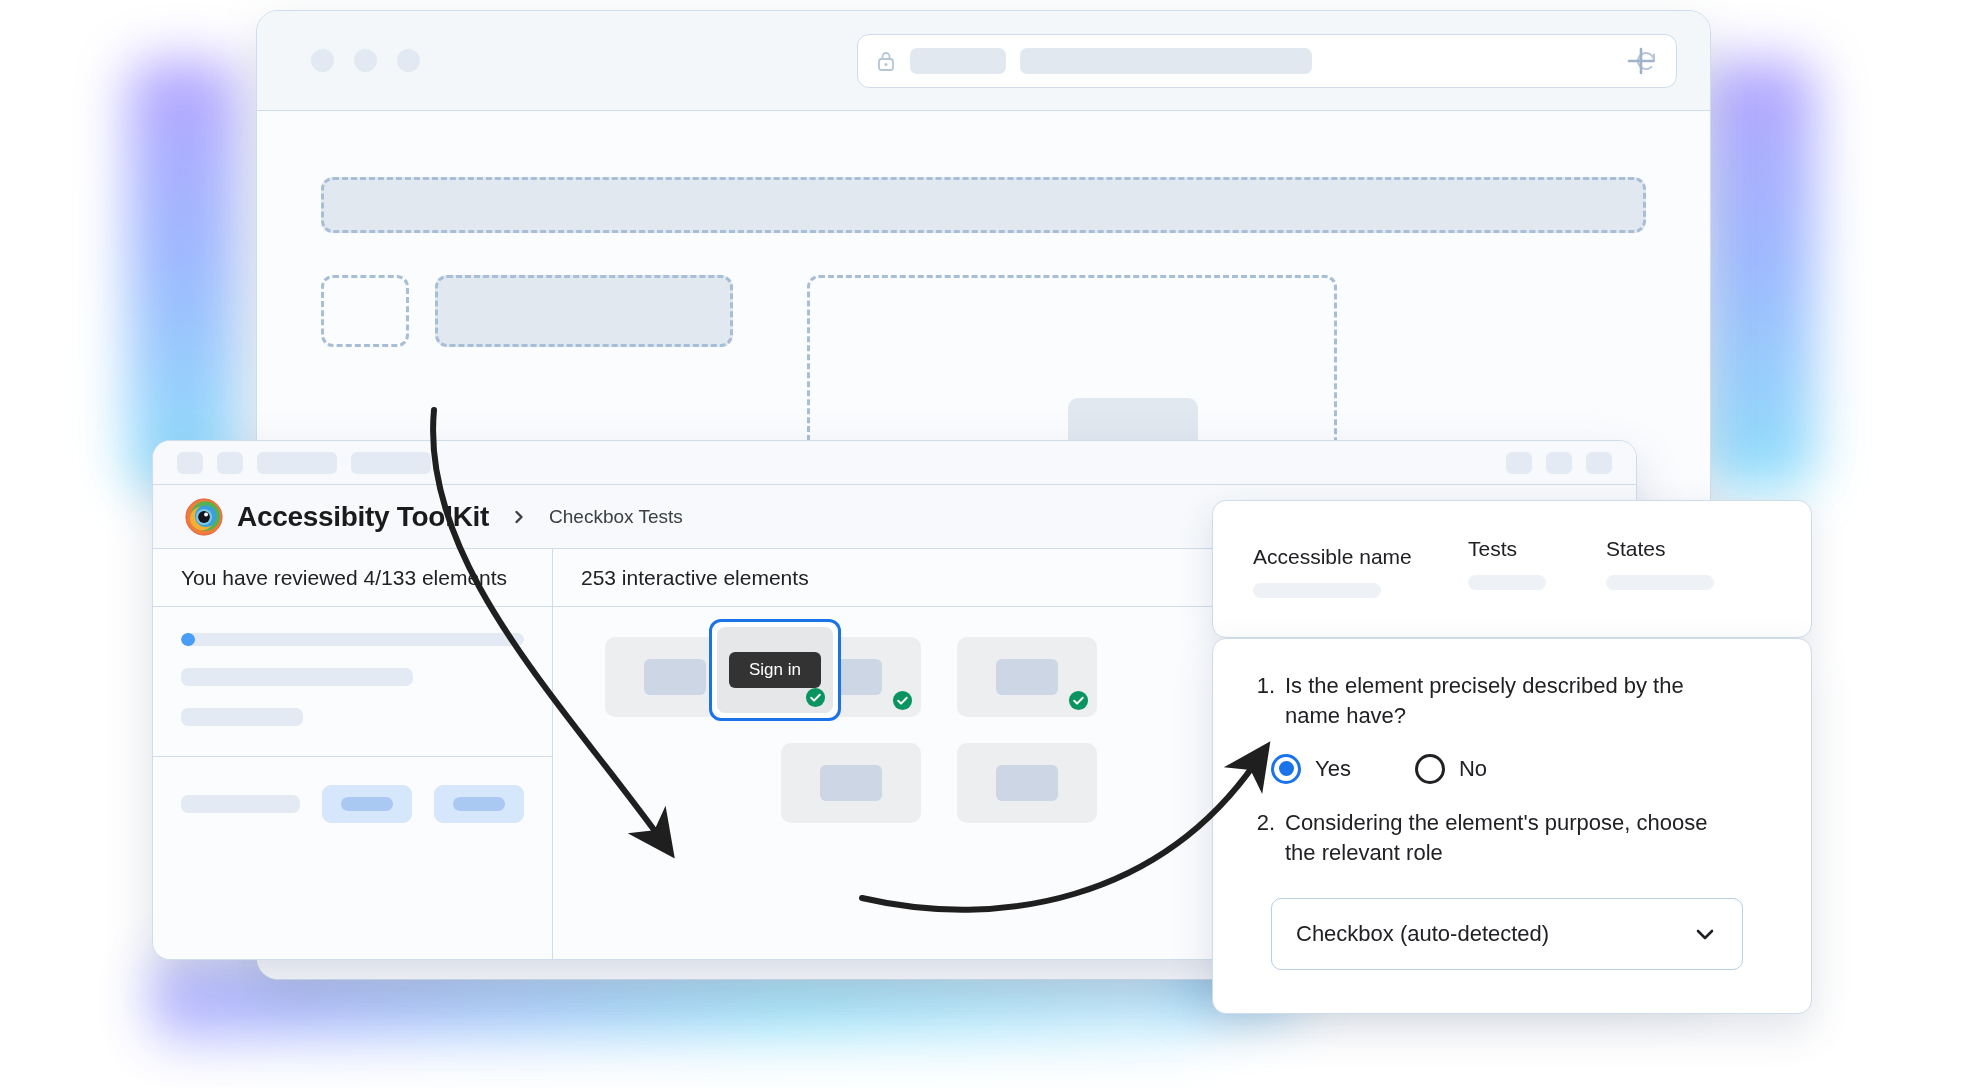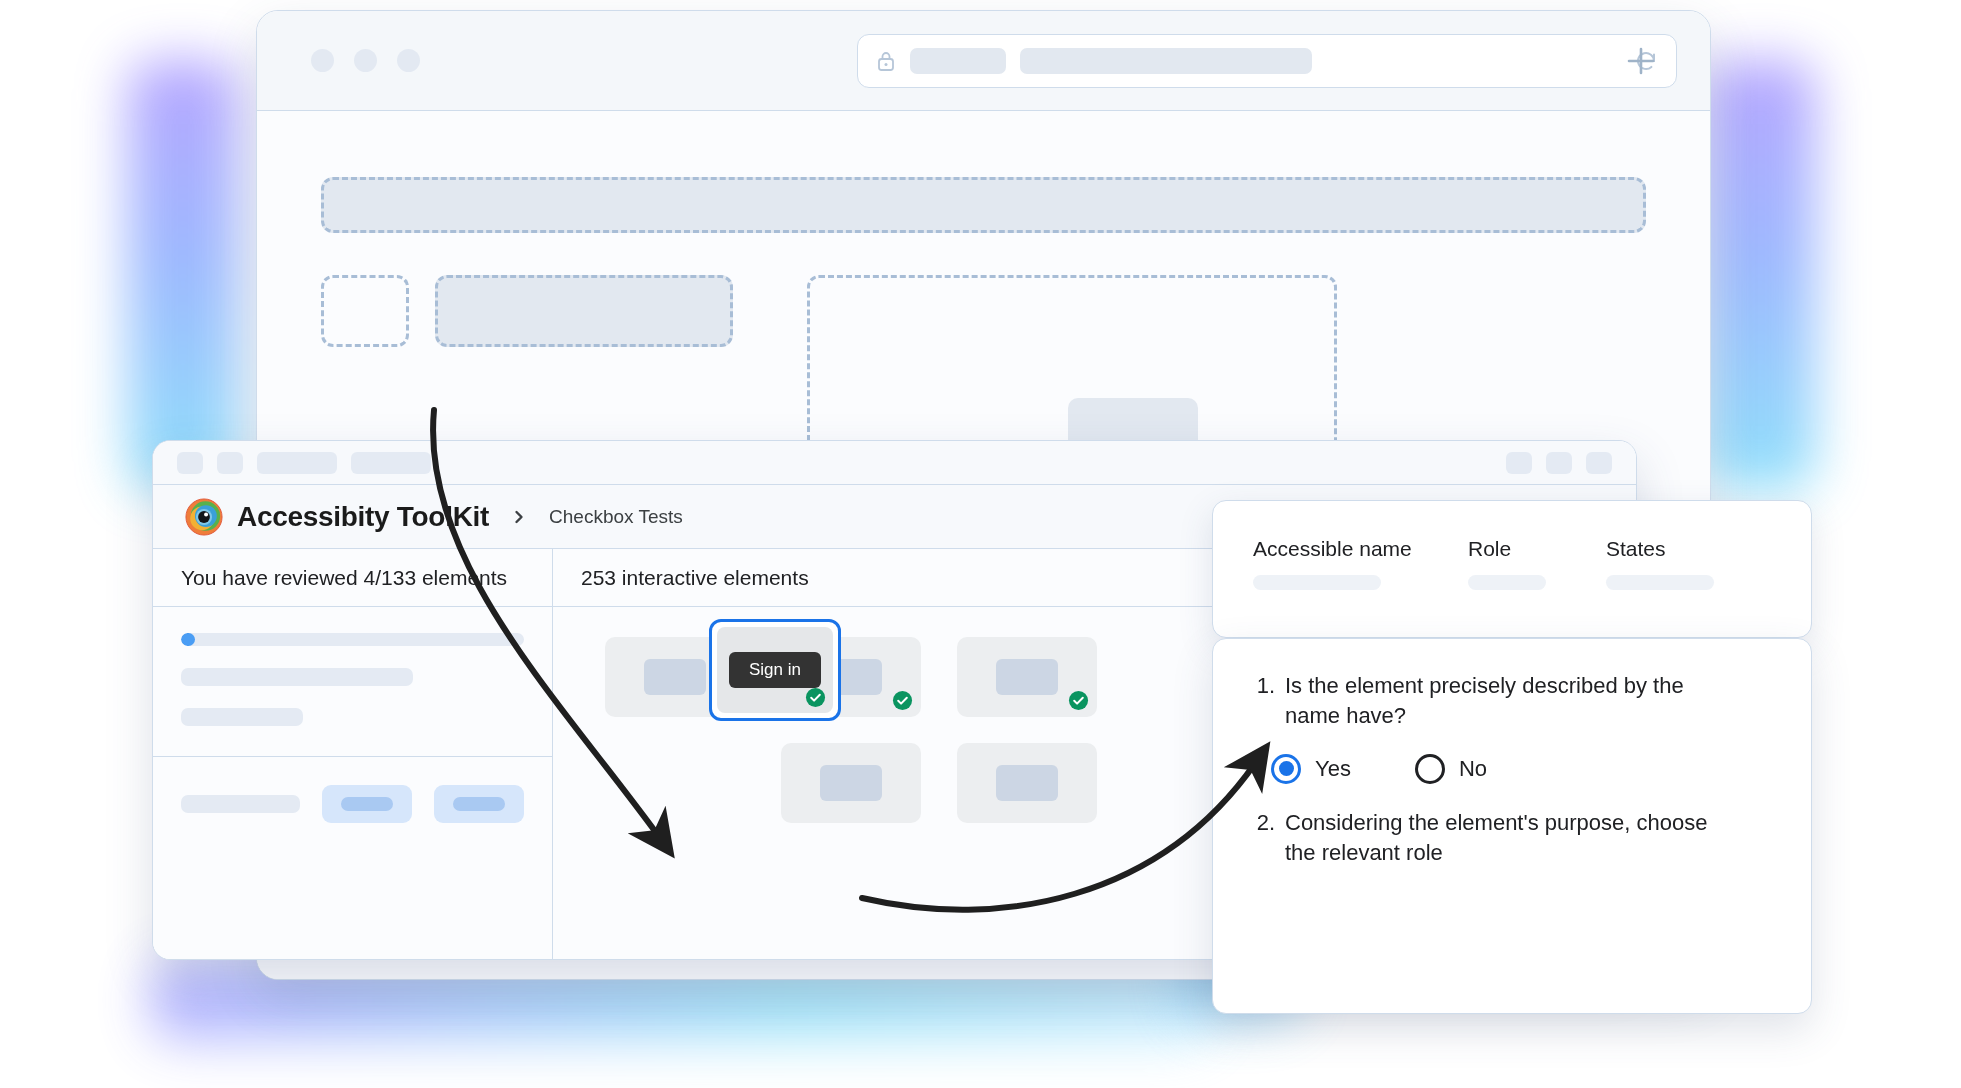--- a/index.html
+++ b/index.html
@@ -137,21 +137,21 @@
   
   .info-card {
     position: absolute; left: 1212px; top: 500px; width: 600px; height: 138px;
     background: #ffffff; border: 1px solid #cfdceb; border-radius: 14px;
     box-shadow: 0 12px 34px rgba(60,80,120,.15);
     padding: 36px 40px;
   }
   .info-cols { display: flex; }
   .info-col .ic-lab { font-size: 21px; color: #202124; }
   .info-col .ic-sk { background: #eef2f7; border-radius: 8px; height: 15px; margin-top: 14px; }
-  .c1 { width: 215px; } .c1 .ic-sk { width: 128px; }
+  .c1 { width: 215px; margin-top: 8px; } .c1 .ic-sk { width: 128px; }
   .c2 { width: 138px; } .c2 .ic-sk { width: 78px; }
   .c3 { width: 160px; } .c3 .ic-sk { width: 108px; }
 
   
   .q-card {
     position: absolute; left: 1212px; top: 638px; width: 600px; height: 376px;
     background: #ffffff; border: 1px solid #cfdceb; border-radius: 14px;
     box-shadow: 0 16px 40px rgba(60,80,120,.16);
     padding: 32px 44px 0 36px;
   }
@@ -331,21 +331,21 @@
     </div>
   </div>
 
   <div class="info-card">
     <div class="info-cols">
       <div class="info-col c1">
         <div class="ic-lab">Accessible name</div>
         <div class="ic-sk"></div>
       </div>
       <div class="info-col c2">
-        <div class="ic-lab">Role</div>
+        <div class="ic-lab">Tests</div>
         <div class="ic-sk"></div>
       </div>
       <div class="info-col c3">
         <div class="ic-lab">States</div>
         <div class="ic-sk"></div>
       </div>
     </div>
   </div>
 
   <div class="q-card">
@@ -365,20 +365,26 @@
         <span class="radio-ring off"></span>
         <span class="radio-lab">No</span>
       </label>
     </div>
 
     <div class="q-item">
       <span class="q-num">2.</span>
       <span class="q-text">Considering the element's purpose, choose the relevant role</span>
     </div>
 
+    <div class="q-select">
+      <span>Checkbox (auto-detected)</span>
+      <svg class="chev" viewBox="0 0 26 26">
+        <path d="M6 10l7 7 7-7" fill="none" stroke="#202124" stroke-width="2.6" stroke-linecap="round" stroke-linejoin="round"></path>
+      </svg>
+    </div>
   </div>
 
   <svg class="arrows" viewBox="0 0 1961 1088">
     <defs>
       <marker id="ah" markerWidth="9" markerHeight="9" refX="4.2" refY="4.5" orient="auto">
         <path d="M0.4 0.6 L8.4 4.5 L0.4 8.4 L2.6 4.5 Z" fill="#1f1f1f"></path>
       </marker>
     </defs>
     <path d="M434 410 C 420 560, 560 700, 660 838" fill="none" stroke="#1f1f1f" stroke-width="6" stroke-linecap="round" marker-end="url(#ah)"></path>
     <path d="M862 898 C 1000 930, 1160 900, 1256 762" fill="none" stroke="#1f1f1f" stroke-width="6" stroke-linecap="round" marker-end="url(#ah)"></path>

